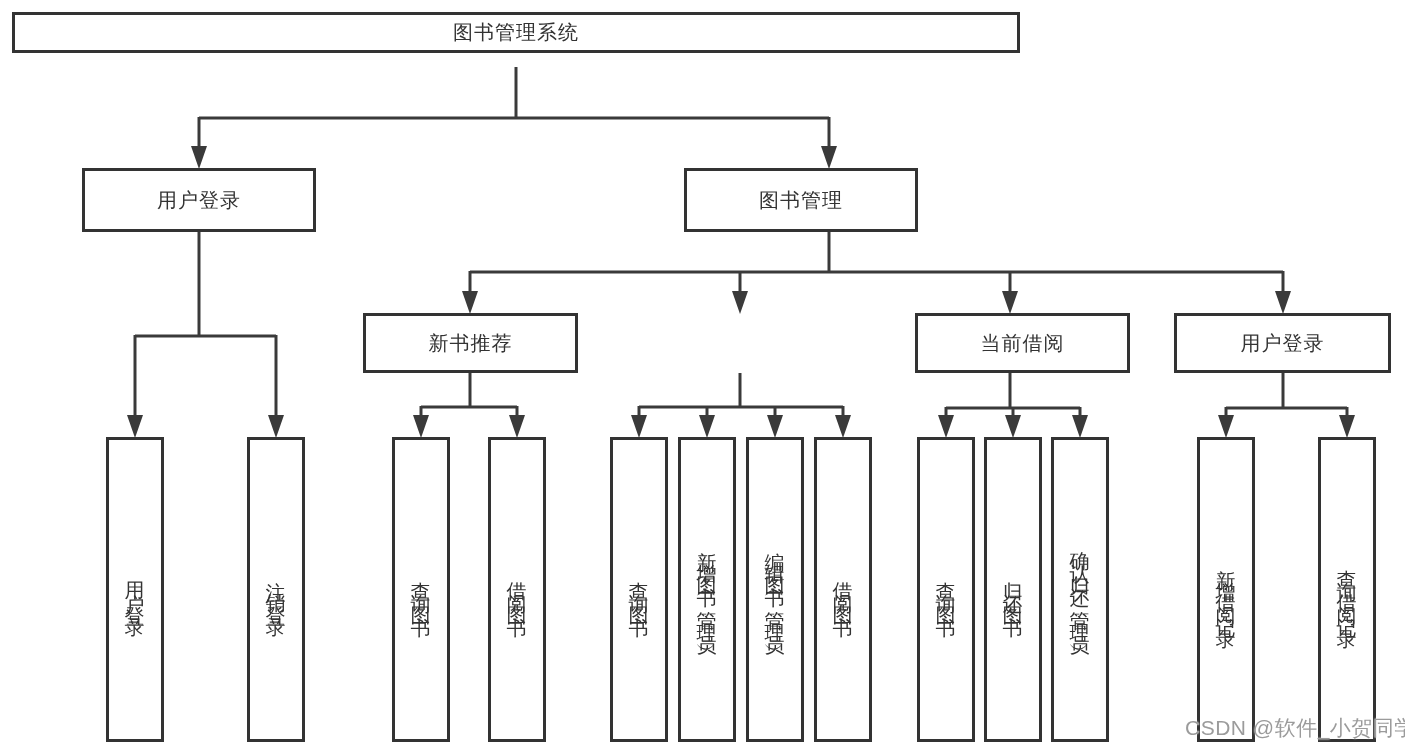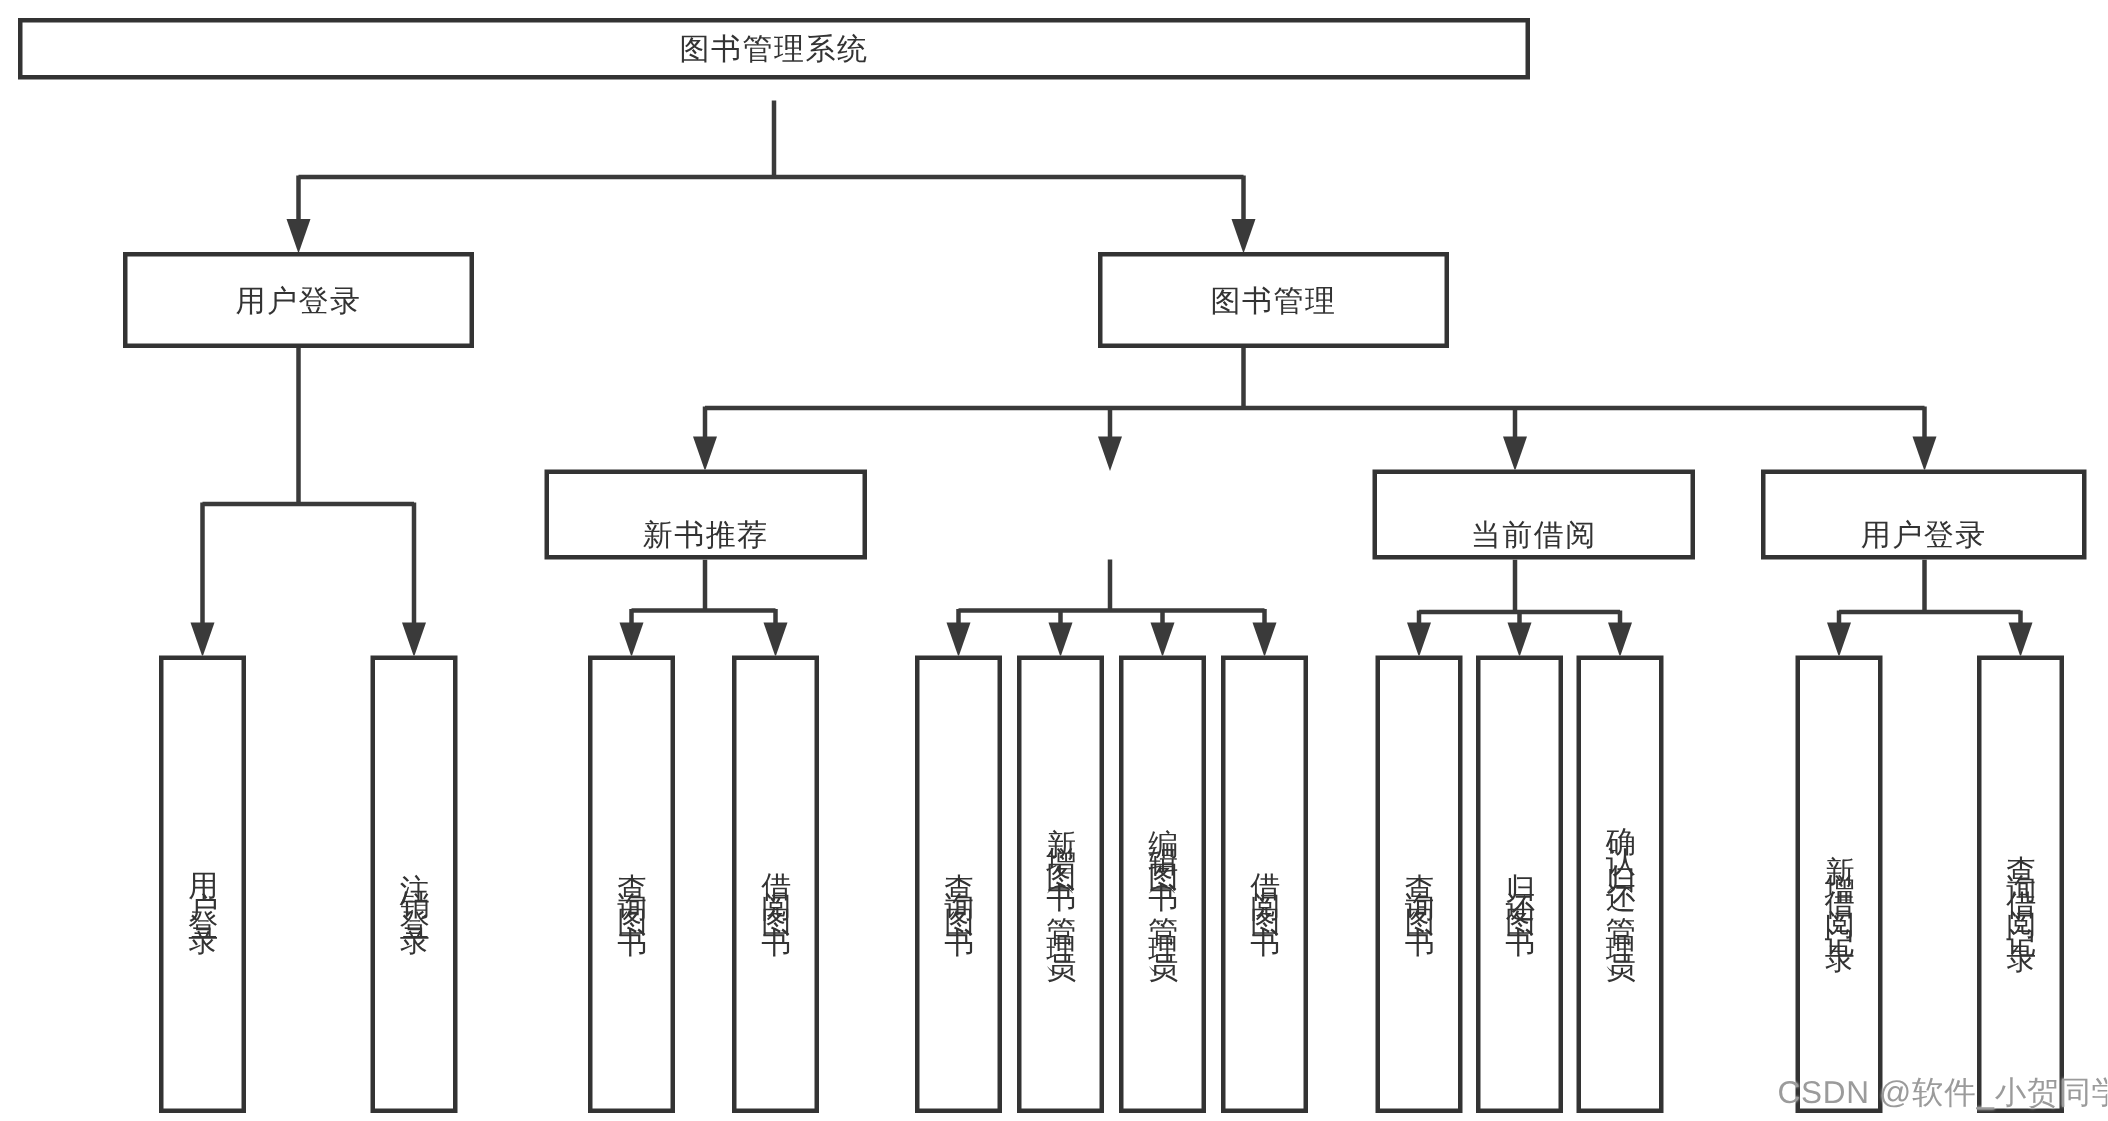--- a/index.html
+++ b/index.html
@@ -43,21 +43,21 @@
     writing-mode: vertical-rl;
     text-orientation: mixed;
     font-size: 20px;
     letter-spacing: 12px;
     line-height: 1;
     white-space: nowrap;
   }
   
   .l1 { left: 12px;  top: 12px;  width: 1008px; height: 41px; }
   .l2 { height: 64px; width: 234px; top: 168px; }
-  .l3 { height: 60px; width: 215px; top: 313px; align-items: flex-end; }
+  .l3 { height: 60px; width: 215px; top: 313px; }
   .l4 { top: 437px; width: 58px; height: 305px; }
   .watermark {
     position: absolute;
     left: 1185px;
     top: 714px;
     z-index: 3;
     font-size: 21px;
     color: #9b9b9b;
     text-shadow: 0 0 2px #ffffff;
     white-space: nowrap;
@@ -147,21 +147,21 @@
     </g>
   </svg>
 
   <div class="node l1">
     <span class="lbl">图书管理系统</span>
   </div>
 
   <div class="node l2" style="left:82px;">
     <span class="lbl">用户登录</span>
   </div>
-  <div class="node l2" style="left:732px;">
+  <div class="node l2" style="left:684px;">
     <span class="lbl">图书管理</span>
   </div>
 
   <div class="node l3" style="left:363px;">
     <span class="lbl">新书推荐</span>
   </div>
   <div class="node l3" style="left:903px;margin-left:12px;">
     <span class="lbl">当前借阅</span>
   </div>
   <div class="node l3" style="left:1174px;width:217px;">

